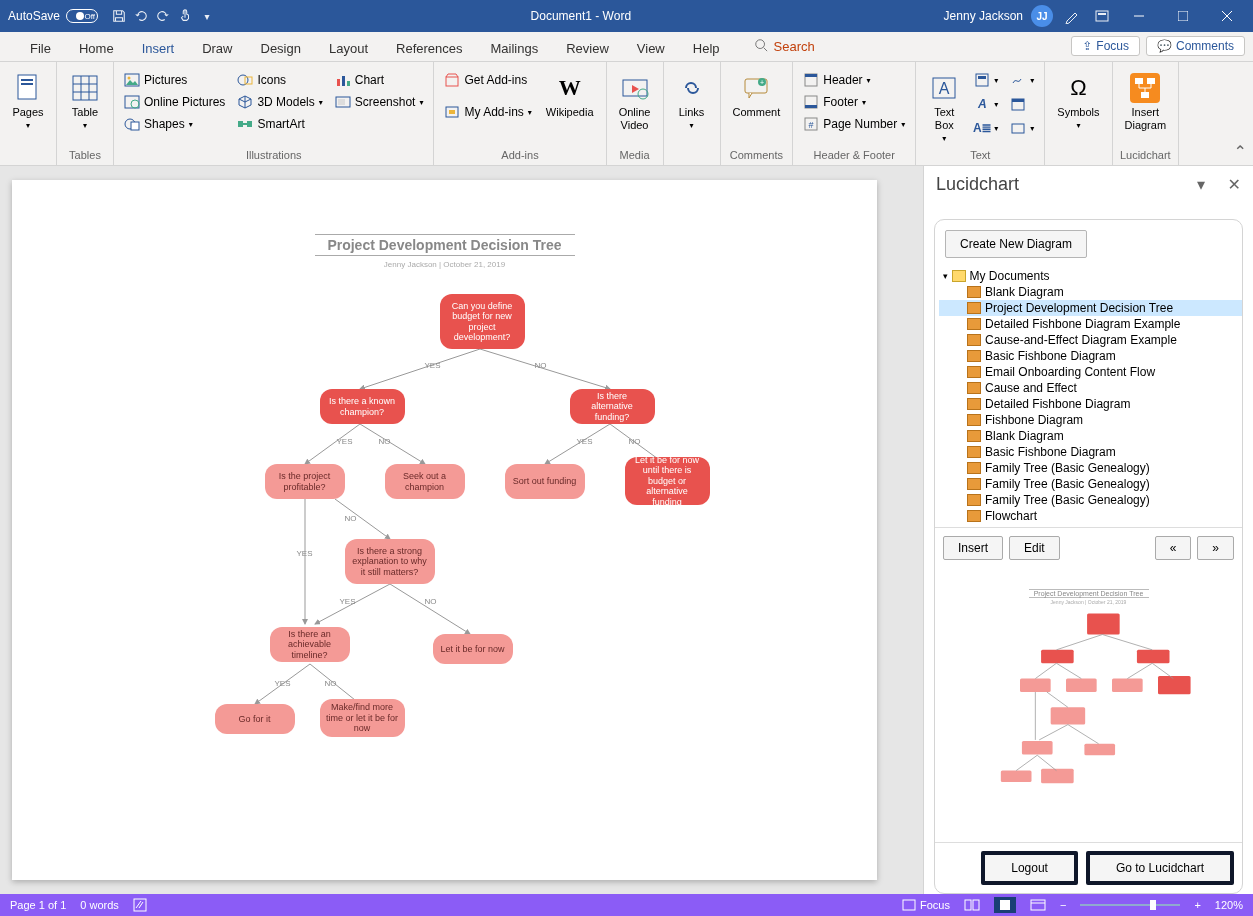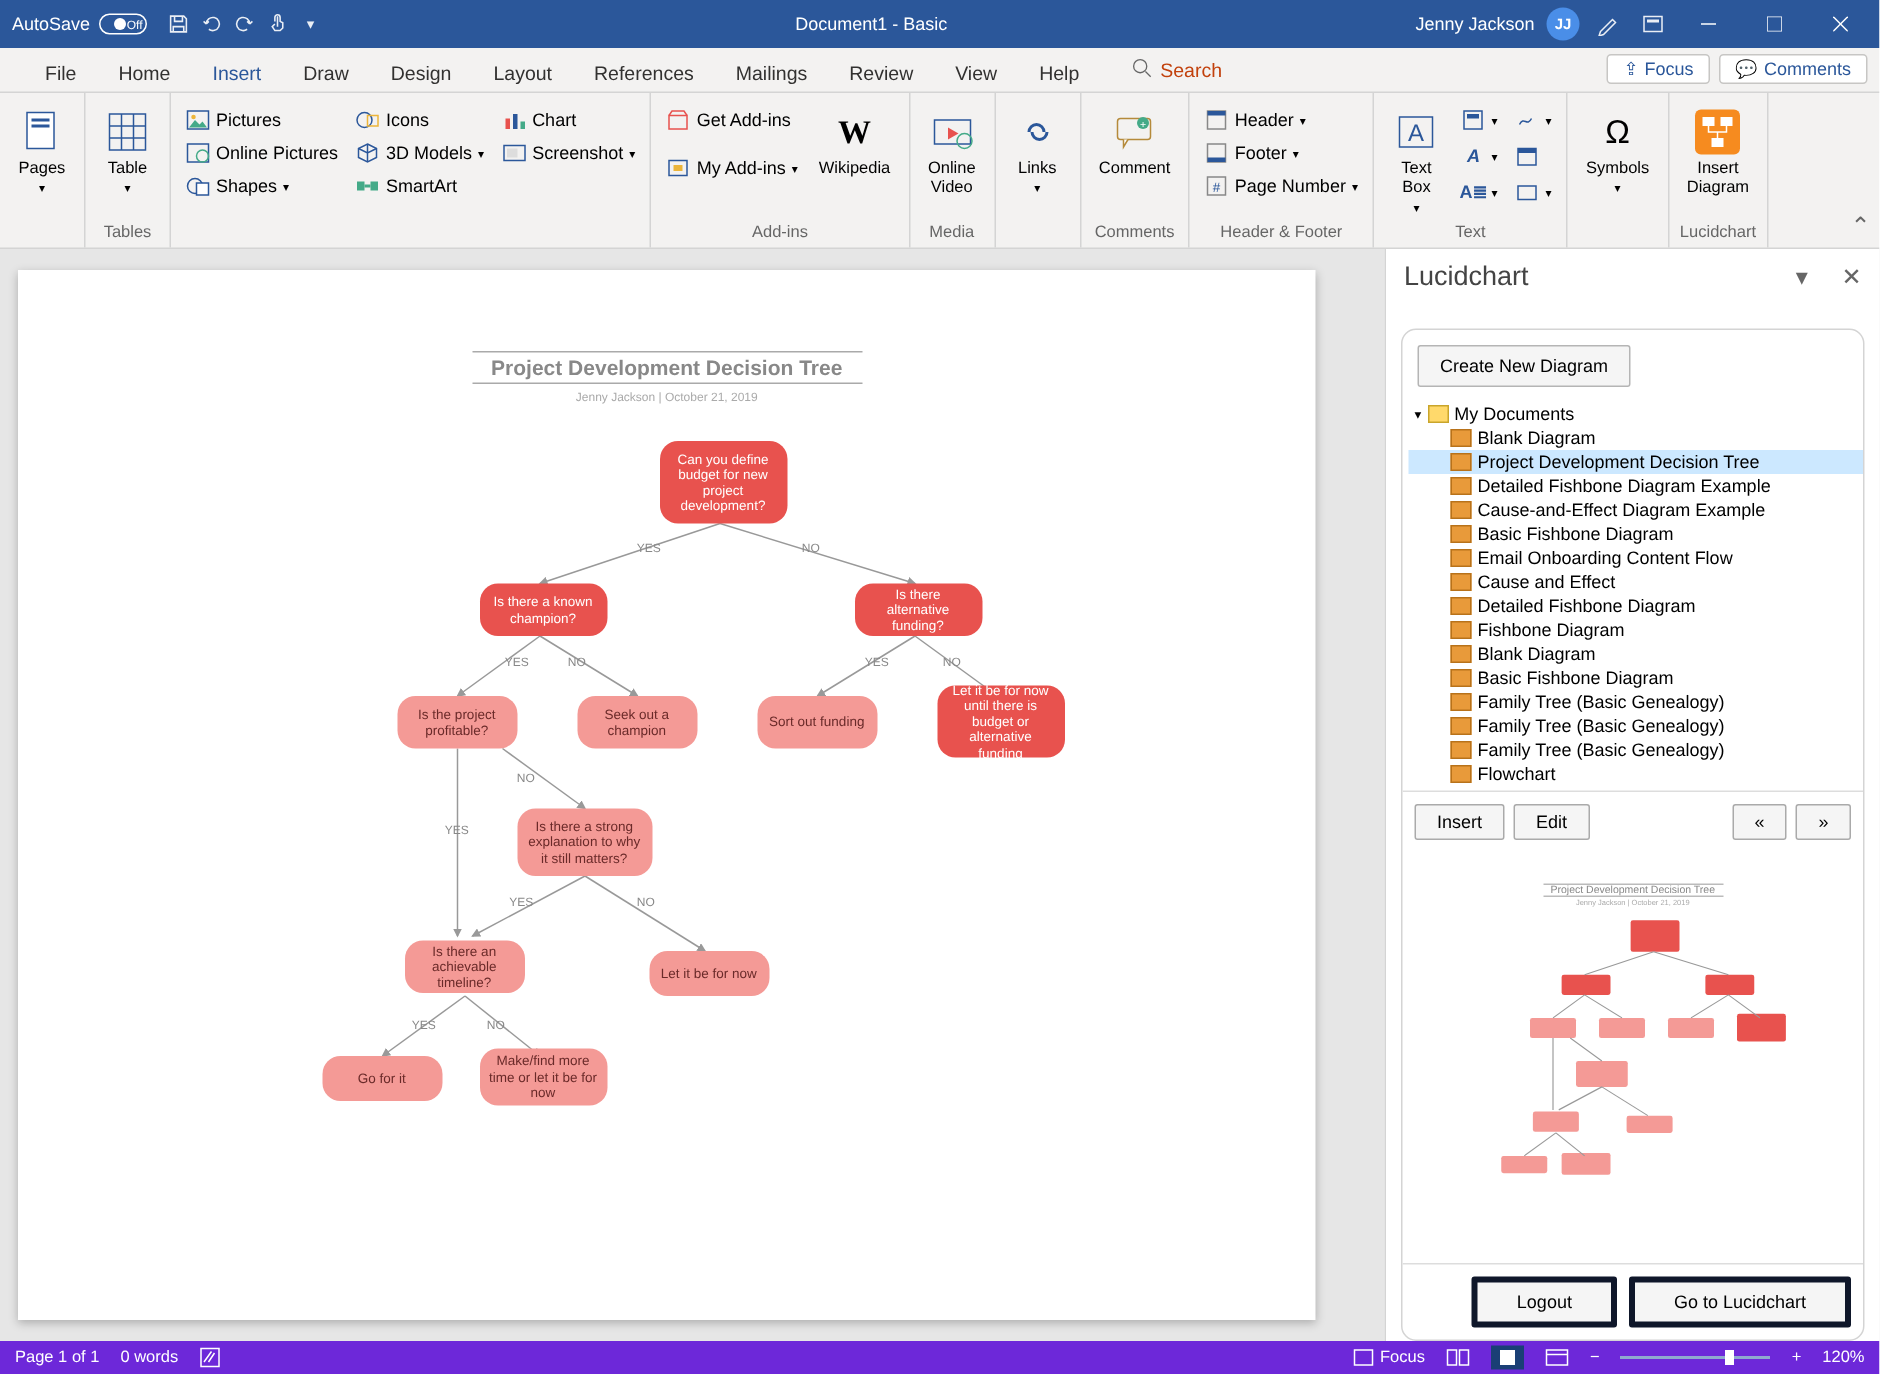--- a/index.html
+++ b/index.html
@@ -61,21 +61,21 @@
 .tp-btns button { padding: 4px 14px; border: 1px solid #aaa; background: #f5f5f5; font-size: 12px; cursor: pointer; border-radius: 2px; }
 .tp-btns .nav { margin-left: auto; }
 .preview { flex: 1; display: flex; align-items: center; justify-content: center; padding: 8px; }
 .preview img, .preview .mini { width: 230px; height: 240px; }
 .mini { position: relative; }
 .mini .mtitle { text-align: center; font-size: 7px; color: #888; border-top: 1px solid #bbb; border-bottom: 1px solid #bbb; width: 120px; margin: 4px auto 1px; }
 .mini .msub { text-align: center; font-size: 5px; color: #aaa; }
 .tp-foot { display: flex; gap: 8px; padding: 8px; justify-content: flex-end; border-top: 1px solid #ddd; }
 .tp-foot button { padding: 6px 26px; border: 4px solid #0f172a; background: #f5f5f5; font-size: 12px; cursor: pointer; border-radius: 2px; }
 
-.statusbar { height: 22px; background: #6d28d9; color: #fff; display: flex; align-items: center; font-size: 11px; padding: 0 10px; gap: 14px; }
+.statusbar { height: 22px; background: #8b5cf6; color: #fff; display: flex; align-items: center; font-size: 11px; padding: 0 10px; gap: 14px; }
 .statusbar .spacer { flex: 1; }
 .statusbar .sb-item { display: flex; align-items: center; gap: 4px; cursor: pointer; }
 .statusbar .slider { width: 100px; height: 2px; background: #8fa9cf; position: relative; }
 .statusbar .slider .thumb { width: 6px; height: 10px; background: #fff; position: absolute; top: -4px; left: 70px; }
 </style>
 </head>
 <body>
 
 <div class="titlebar">
   <div class="autosave">
@@ -99,21 +99,21 @@
       <svg width="14" height="14" viewBox="0 0 16 16">
         <path fill="none" stroke="#fff" stroke-width="1.2" d="M12 8a5 5 0 1 0-2 4M12 8l2-2M12 8l-2-2"></path>
       </svg>
     </div>
   <div class="qat-icon">
       <svg width="14" height="14" viewBox="0 0 16 16">
         <path fill="none" stroke="#fff" stroke-width="1.2" d="M8 2v8M6 6V3a2 2 0 1 1 4 0v3l2 1v4l-2 2H6l-2-3 2-2"></path>
       </svg>
     </div>
   <div class="qat-icon" style="font-size:10px;">▾</div>
-  <div class="center">Document1 - Basic</div>
+  <div class="center">Document1 - Word</div>
   <div class="right">
     <span>Jenny Jackson</span>
     <span class="avatar">JJ</span>
     <span class="qat-icon">
         <svg width="16" height="16" viewBox="0 0 16 16">
           <path fill="none" stroke="#fff" d="M3 13l8-8 2 2-8 8-3 1z"></path>
         </svg>
       </span>
     <span class="qat-icon">
         <svg width="16" height="16" viewBox="0 0 16 16">
@@ -286,20 +286,21 @@
               <svg width="16" height="14">
                 <rect x="1" y="2" width="14" height="10" fill="none" stroke="#2b579a"></rect>
                 <rect x="3" y="4" width="7" height="6" fill="#ddd"></rect>
               </svg>
             </span>
             <span>Screenshot</span>
             <span style="font-size:8px;">▾</span>
           </div>
       </div>
     </div>
+    <div class="group-label">Illustrations</div>
   </div>
   <div class="group">
     <div class="group-content">
       <div class="stack">
         <div class="smallbtn">
             <span class="icon">
               <svg width="16" height="14">
                 <rect x="2" y="4" width="12" height="9" fill="none" stroke="#e8524e"></rect>
                 <path d="M2 4l2-3h8l2 3" fill="none" stroke="#e8524e"></path>
               </svg>

